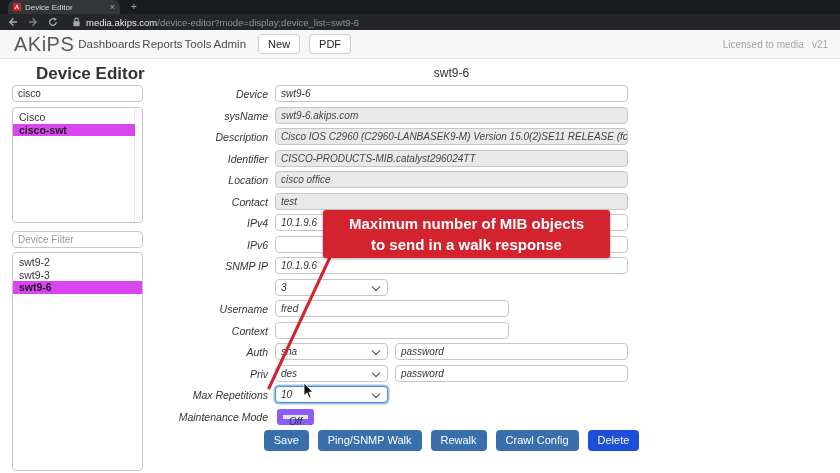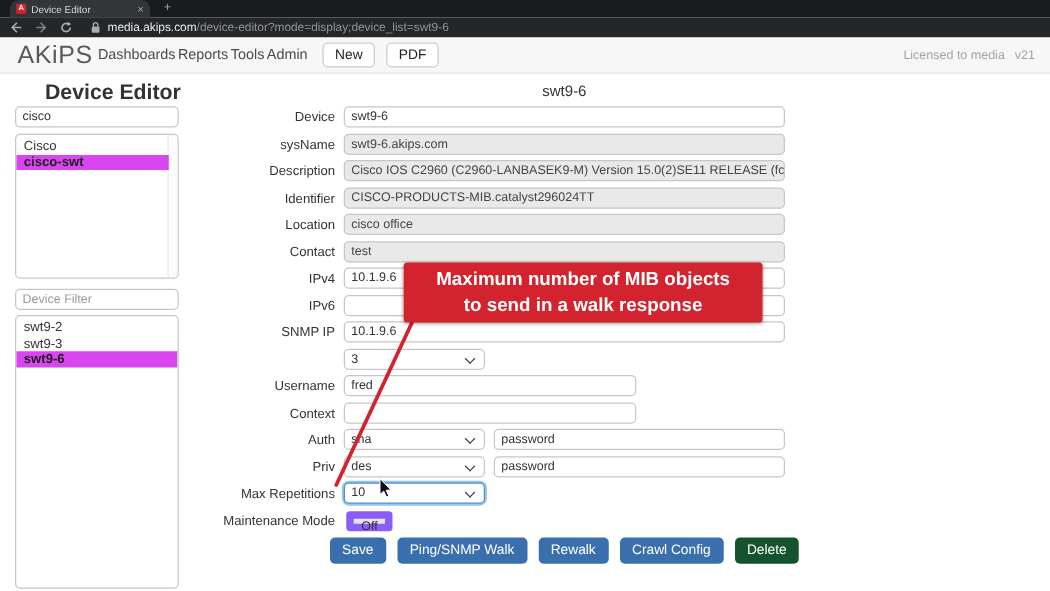--- a/index.html
+++ b/index.html
@@ -47,21 +47,21 @@
              background:#fff; padding-top:3px; overflow:hidden; }
   .listbox .gutter { position:absolute; right:0; top:0; bottom:0; width:8px;
                      border-left:1px solid #ececec; background:#fbfbfb; }
   .list-item { font-size:10.5px; color:#333; padding:0 0 0 6px; height:12.5px; line-height:12px;
                white-space:nowrap; position:relative; }
   .list-item.selected { font-weight:bold; background:#d946ef; color:#1d1d1d; }
   #group-list .list-item { width:122px; }
   
   .form-title { position:absolute; left:275px; width:353px; text-align:center; top:66px;
                 font-size:12px; color:#333; }
-  .form-row { position:absolute; left:0; width:840px; height:18px; }
+  .form-row { position:absolute; left:0; width:840px; height:18px;font-style:italic; }
   .f-label { position:absolute; left:100px; width:168px; text-align:right; top:3px;
              font-size:10.5px; color:#333; white-space:nowrap; }
   .f-input { position:absolute; top:0; left:275px; height:17px; line-height:15px; font-size:10px;
              color:#333; background:#fff; border:1px solid #c6c6c6; border-radius:4px;
              padding:0 5px; white-space:nowrap; overflow:hidden; }
   .f-input.disabled { background:#e9e9e9; color:#444; }
   .w-full { width:353px; }
   .w-med  { width:234px; }
   .f-select { position:absolute; top:0; left:275px; width:113px; height:17px; line-height:15px;
               font-size:10px; color:#333; background:#fff; border:1px solid #c6c6c6;
@@ -72,21 +72,21 @@
   .f-select.focused { border-color:#4a90d9; box-shadow:0 0 0 1.5px rgba(74,144,217,.55); }
   .f-pass { left:395px; width:233px; }
   .toggle-btn { position:absolute; left:277px; top:1px; height:16px; padding:0 6px; font-size:10px;
                 color:#333; background:#e4e4e4; border:6px solid #8b5cf6; border-radius:3px;
                 line-height:14px; }
   .actions { position:absolute; left:275px; top:430px; width:353px; display:flex;
              justify-content:center; gap:9px; }
   .abtn { height:21px; padding:0 10px; border:none; border-radius:4px; color:#fff; font-size:11px;
           font-family:"Liberation Sans", sans-serif; line-height:21px; white-space:nowrap; }
   .abtn.primary { background:#3a6fae; }
-  .abtn.danger  { background:#14532d; }
+  .abtn.danger  { background:#1d4ed8; }
   
   .overlay { position:absolute; left:0; top:0; width:840px; height:473px; pointer-events:none; }
   .callout { position:absolute; left:323px; top:210px; width:287px; height:48px; background:#d2232e;
              border-radius:3px; color:#fff; text-align:center; font-size:15px; font-weight:bold;
              line-height:21px; padding-top:3px; box-shadow:0 1px 3px rgba(0,0,0,.35); }
 </style>
 </head>
 <body>
 
 <div class="tabbar">

